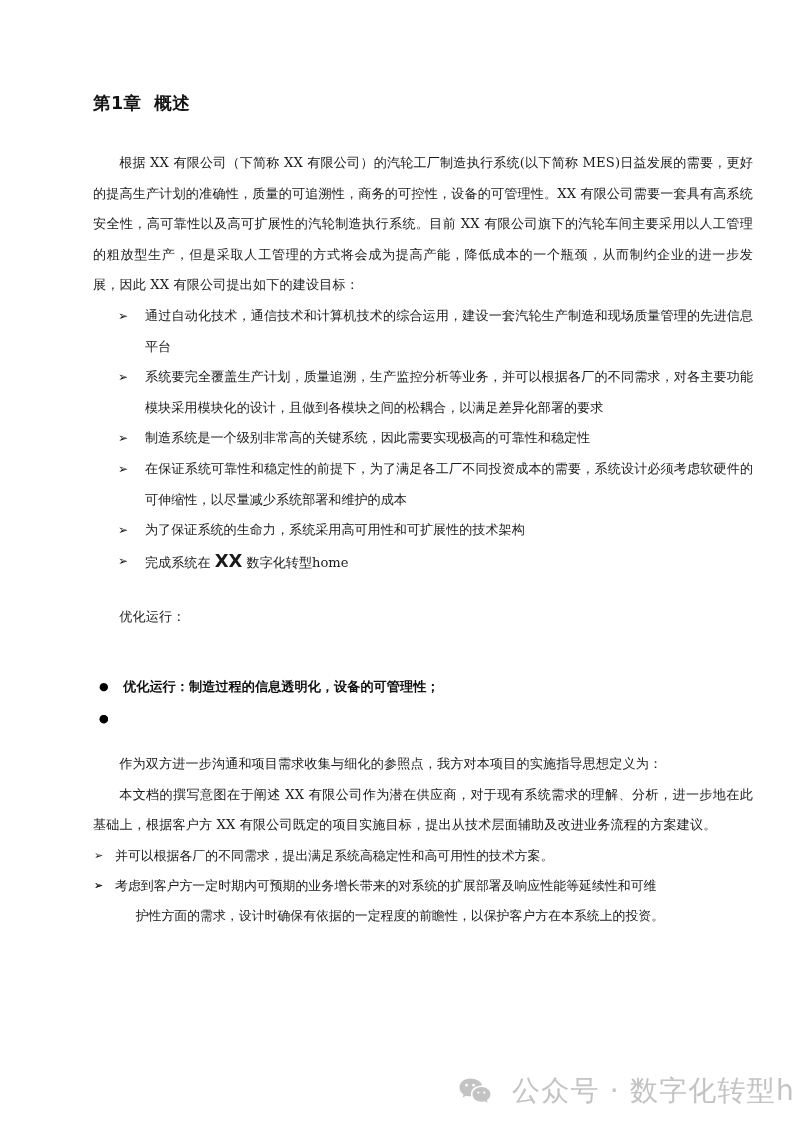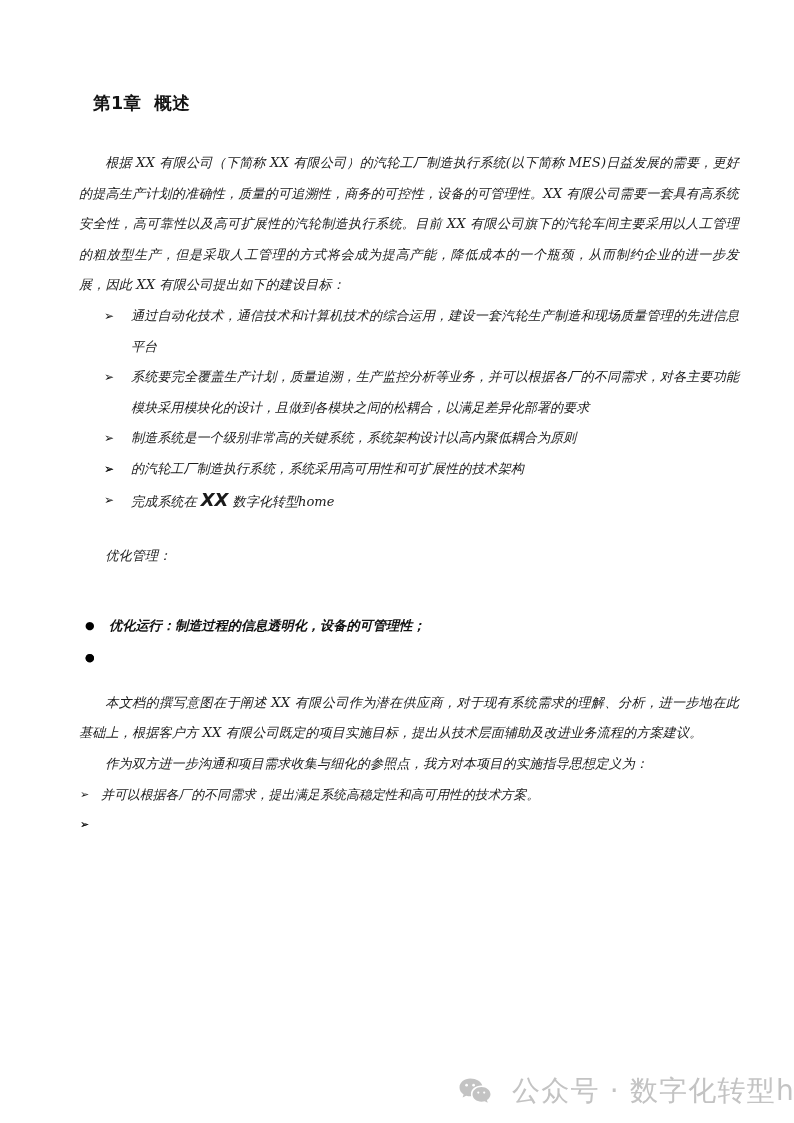--- a/index.html
+++ b/index.html
@@ -32,24 +32,23 @@
     font-size: 17.5px;
     font-weight: bold;
     letter-spacing: 0.4px;
     white-space: pre;
     color: #141414;
   }
 
   
   .content {
     position: absolute;
-    left: 79px;
+    left: 93px;
     top: 148px;
     width: 660px;
-    font-style: italic;
   }
 
   p.body-para {
     margin: 0;
     font-size: 13.1px;
     line-height: 30.6px;
     text-align: justify;
     text-justify: inter-ideograph;
     color: #1a1a1a;
     letter-spacing: 0.15px;
@@ -171,71 +170,72 @@
       <li>
         <span class="marker">➢</span>
         <span>通过自动化技术，通信技术和计算机技术的综合运用，建设一套汽轮生产制造和现场质量管理的先进信息平台</span>
       </li>
       <li>
         <span class="marker">➢</span>
         <span>系统要完全覆盖生产计划，质量追溯，生产监控分析等业务，并可以根据各厂的不同需求，对各主要功能模块采用模块化的设计，且做到各模块之间的松耦合，以满足差异化部署的要求</span>
       </li>
       <li>
         <span class="marker">➢</span>
-        <span>制造系统是一个级别非常高的关键系统，系统架构设计以高内聚低耦合为原则</span>
-      </li>
-      <li>
-        <span class="marker">➢</span>
-      </li>
-      <li>
-        <span class="marker">➢</span>
-        <span>的汽轮工厂制造执行系统，系统采用高可用性和可扩展性的技术架构</span>
+        <span>制造系统是一个级别非常高的关键系统，因此需要实现极高的可靠性和稳定性</span>
+      </li>
+      <li>
+        <span class="marker">➢</span>
+        <span>在保证系统可靠性和稳定性的前提下，为了满足各工厂不同投资成本的需要，系统设计必须考虑软硬件的可伸缩性，以尽量减少系统部署和维护的成本</span>
+      </li>
+      <li>
+        <span class="marker">➢</span>
+        <span>为了保证系统的生命力，系统采用高可用性和可扩展性的技术架构</span>
       </li>
       <li>
         <span class="marker">➢</span>
         <span>完成系统在 </span><span class="strong-xx">XX</span><span> 数字化转型home</span>
       </li>
     </ul>
 
     <div class="spacer-md"></div>
 
-    <p class="body-para indent-2">优化管理：</p>
+    <p class="body-para indent-2">优化运行：</p>
 
     <div class="spacer-lg"></div>
 
     <ul class="disc-list">
       <li>
         <span class="marker">●</span>
         <span>优化运行：制造过程的信息透明化，设备的可管理性；</span>
       </li>
       <li>
         <span class="marker">●</span>
       </li>
       <li>
         <span class="marker">●</span>
       </li>
     </ul>
 
     <div class="spacer-xl"></div>
 
+    <p class="body-para indent-2">作为双方进一步沟通和项目需求收集与细化的参照点，我方对本项目的实施指导思想定义为：</p>
+
     <p class="body-para indent-2">本文档的撰写意图在于阐述 XX 有限公司作为潜在供应商，对于现有系统需求的理解、分析，进一步地在此基础上，根据客户方 XX 有限公司既定的项目实施目标，提出从技术层面辅助及改进业务流程的方案建议。</p>
 
-    <p class="body-para indent-2">作为双方进一步沟通和项目需求收集与细化的参照点，我方对本项目的实施指导思想定义为：</p>
-
     <ul class="arrow-list tight">
       <li>
         <span class="marker">➢</span>
         <span>并可以根据各厂的不同需求，提出满足系统高稳定性和高可用性的技术方案。</span>
       </li>
       <li class="semi">
         <span class="marker">➢</span>
       </li>
       <li>
         <span class="marker">➢</span>
-        
+        <span>考虑到客户方一定时期内可预期的业务增长带来的对系统的扩展部署及响应性能等延续性和可维</span><span class="hang">护性方面的需求，设计时确保有依据的一定程度的前瞻性，以保护客户方在本系统上的投资。</span>
       </li>
     </ul>
 
   </div>
 
   <div class="watermark">
     <span>
       <svg width="32" height="26" viewBox="0 0 32 26" aria-hidden="true">
         <path fill="#c3c3c3" d="M11.3 0.6C5.3 0.6 0.5 4.6 0.5 9.5c0 2.8 1.6 5.3 4.1 6.9l-1 3.1 3.6-1.8c1.3 0.4 2.7 0.6 4.1 0.6 0.3 0 0.6 0 0.9 0-0.2-0.7-0.3-1.4-0.3-2.2 0-4.8 4.6-8.6 10.3-8.6 0.4 0 0.7 0 1.1 0.1C22.2 3.7 17.3 0.6 11.3 0.6z"></path>
         <circle cx="7.6" cy="7.2" r="1.35" fill="#ffffff"></circle>

